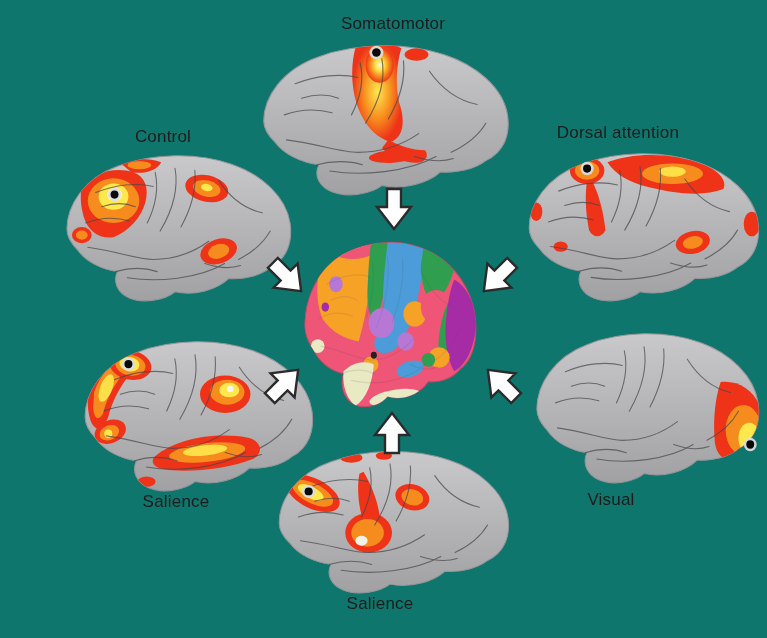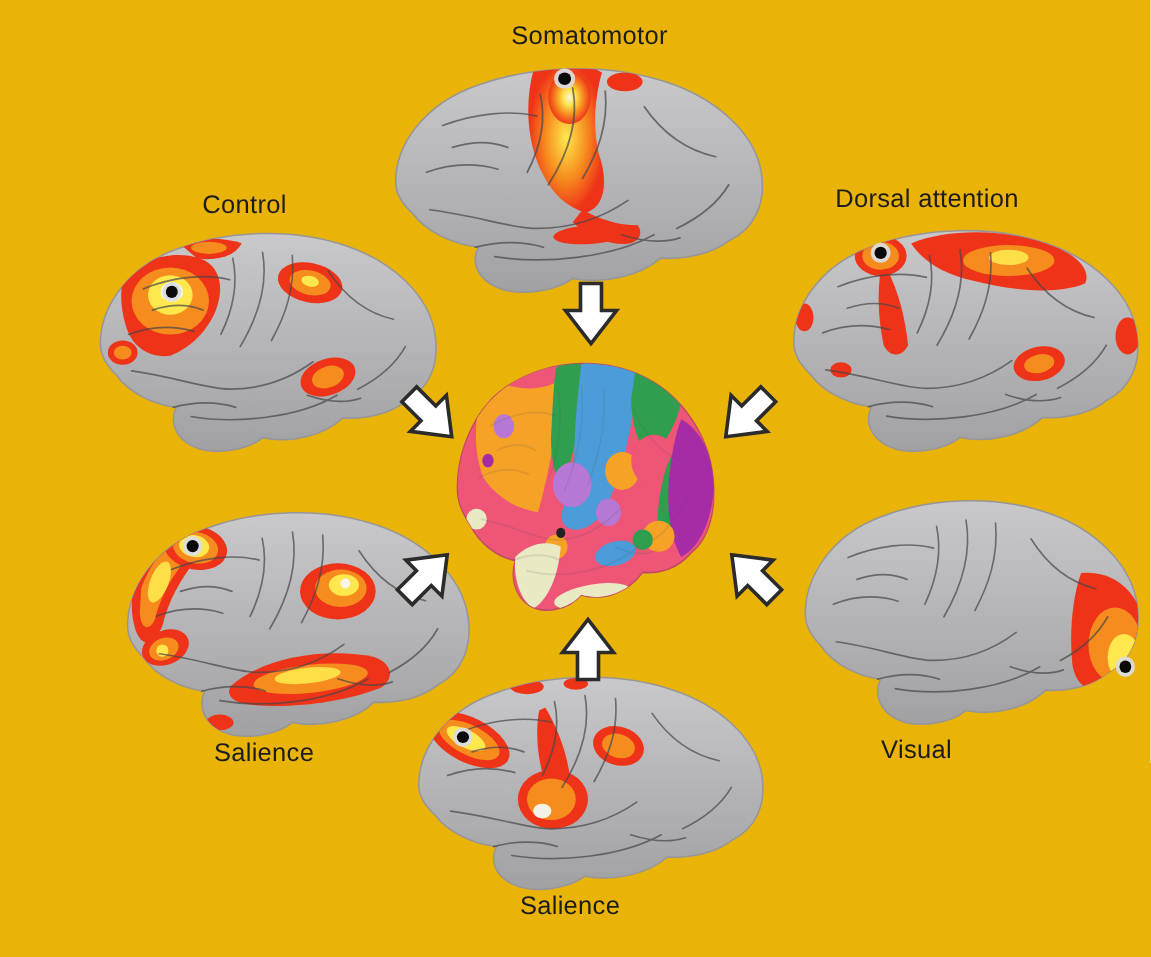--- a/index.html
+++ b/index.html
@@ -1,17 +1,17 @@
 <!DOCTYPE html>
 <html><head>
 <meta charset="utf-8">
 <style>
   html,body{margin:0;padding:0;background:#fff;}
   .stage{
-    position:relative;width:767px;height:638px;background:#eab308;
+    position:relative;width:767px;height:638px;background:#0f766e;
     font-family:"Liberation Sans",sans-serif;overflow:hidden;
   }
   .net-label{
     position:absolute;text-align:center;font-size:17px;color:#1c1c1c;
     letter-spacing:.2px;
   }
   .brain{position:absolute;}
   .arrow{position:absolute;width:40px;height:44px;}
   .rot-45n{transform:rotate(-45deg);}
   .rot-45{transform:rotate(45deg);}

